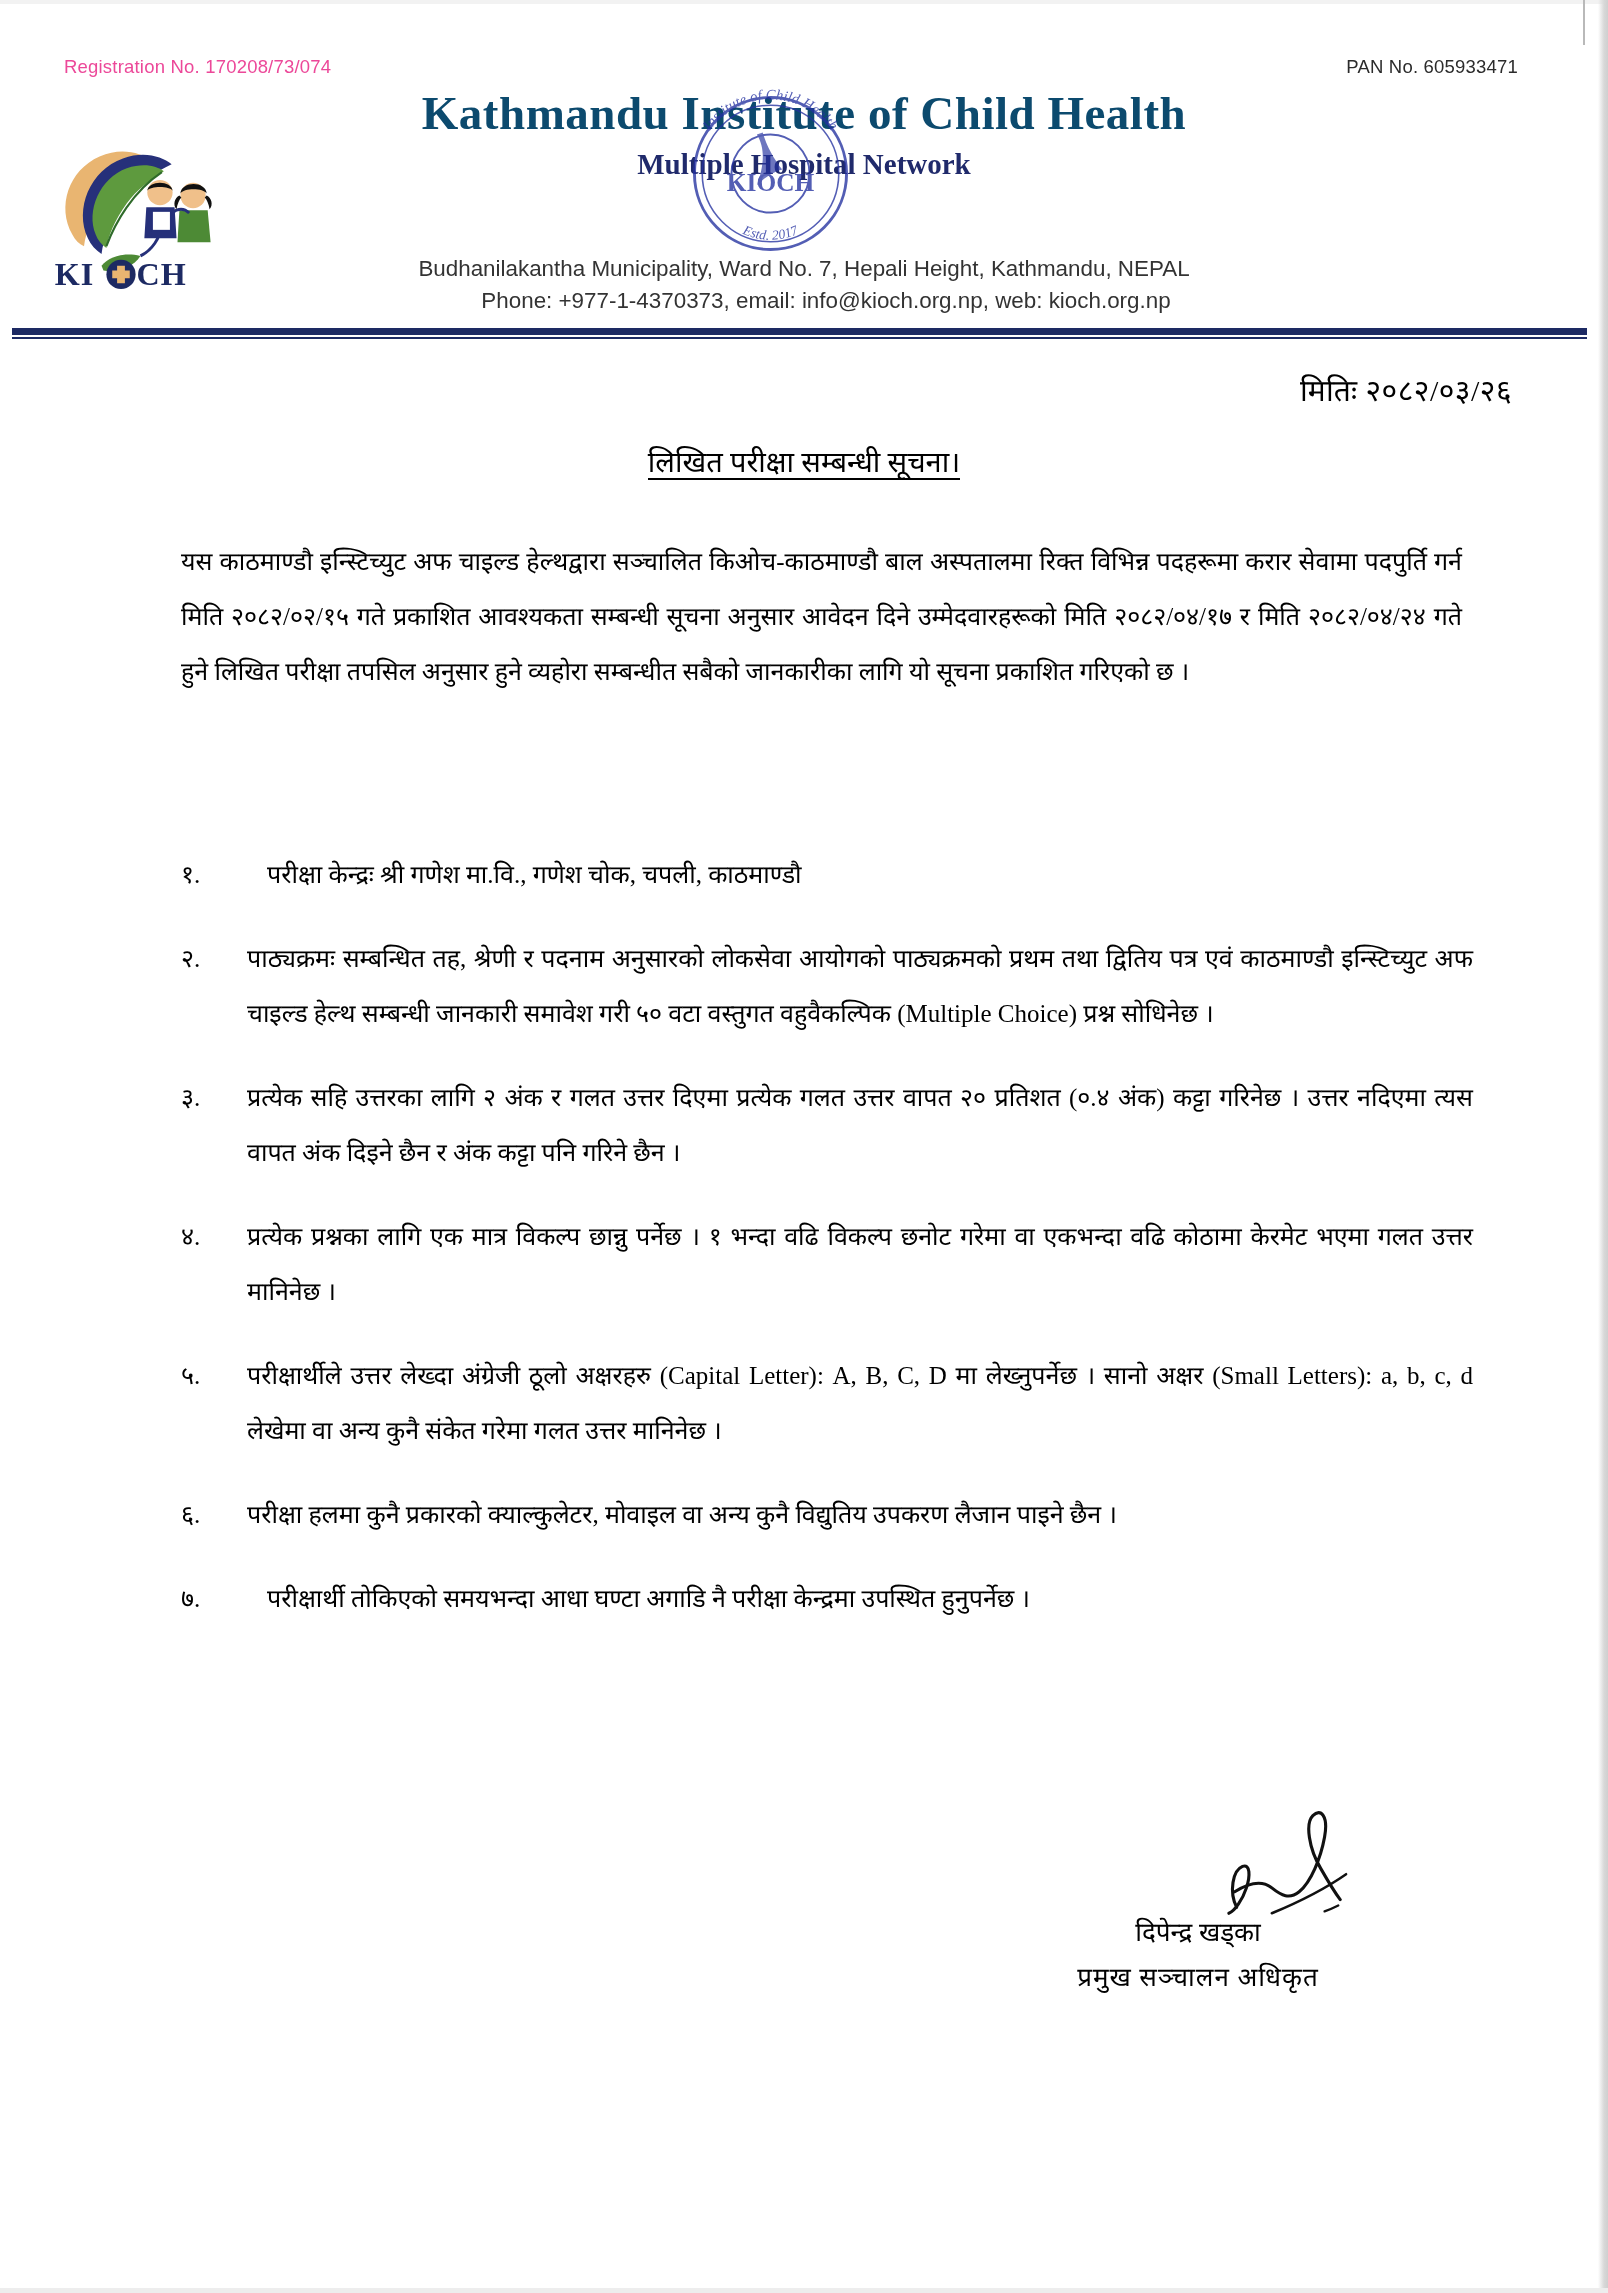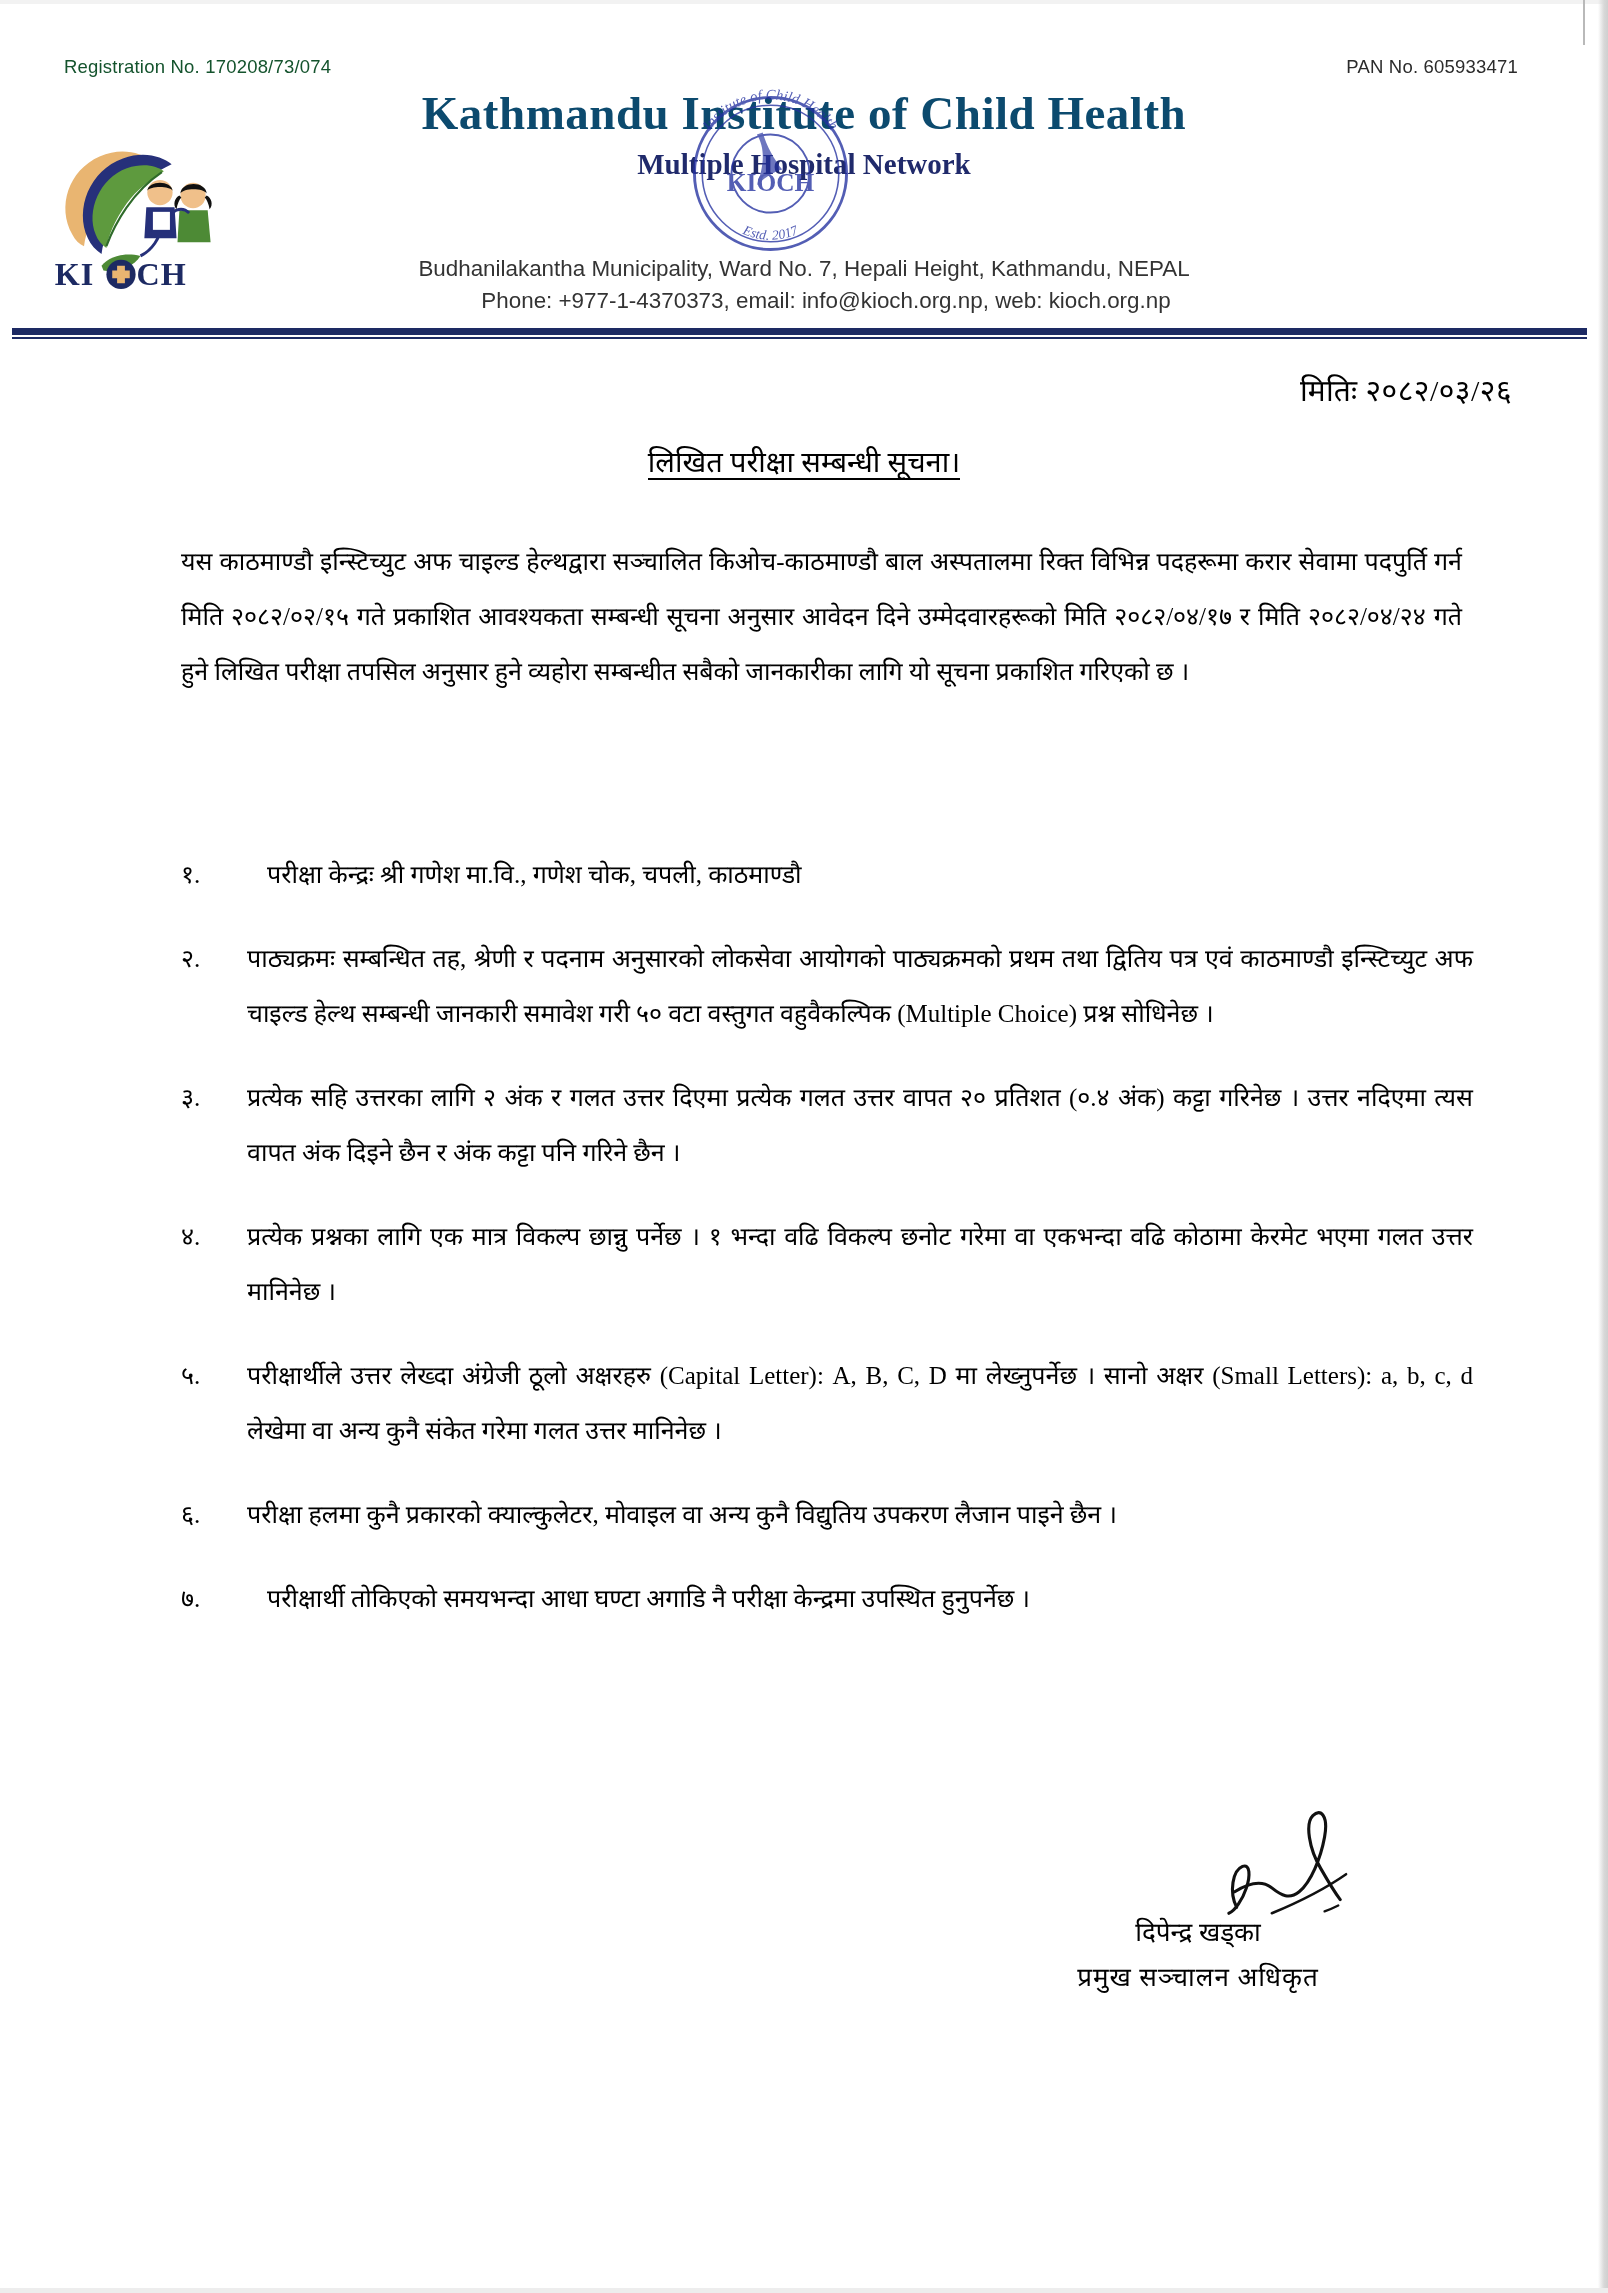--- a/index.html
+++ b/index.html
@@ -48,21 +48,21 @@
     background: #ededed;
   }
 
   
   .reg-no {
     position: absolute;
     left: 64px;
     top: 56px;
     font-family: "Liberation Sans", sans-serif;
     font-size: 18.5px;
-    color: #14532d;
+    color: #ec4899;
     letter-spacing: 0.2px;
     white-space: nowrap;
   }
   .pan-no {
     position: absolute;
     right: 90px;
     top: 56px;
     font-family: "Liberation Sans", sans-serif;
     font-size: 18.5px;
     color: #2b2b2b;

